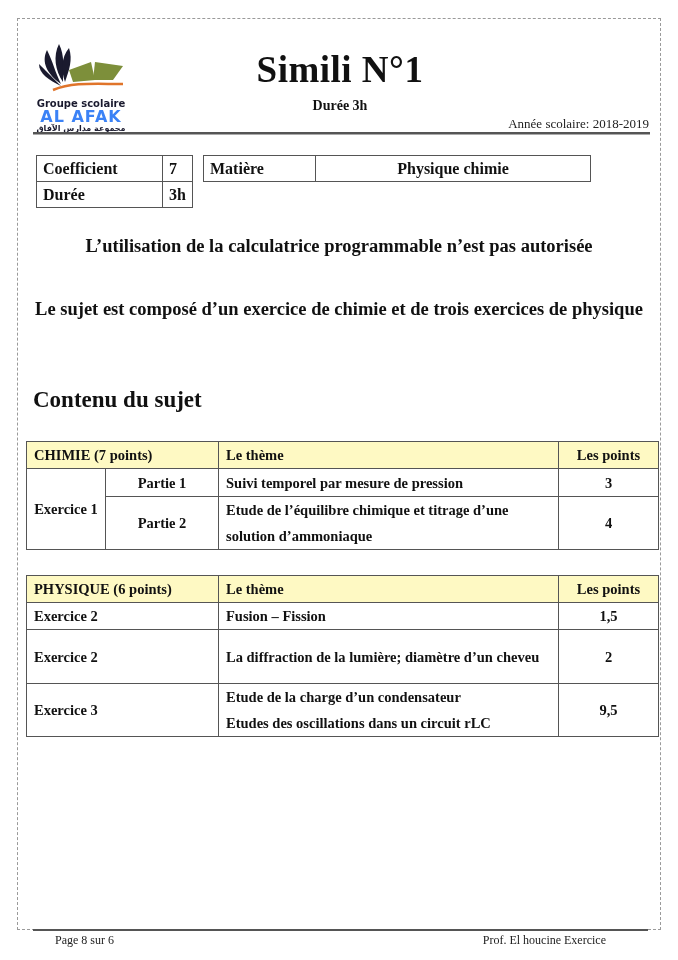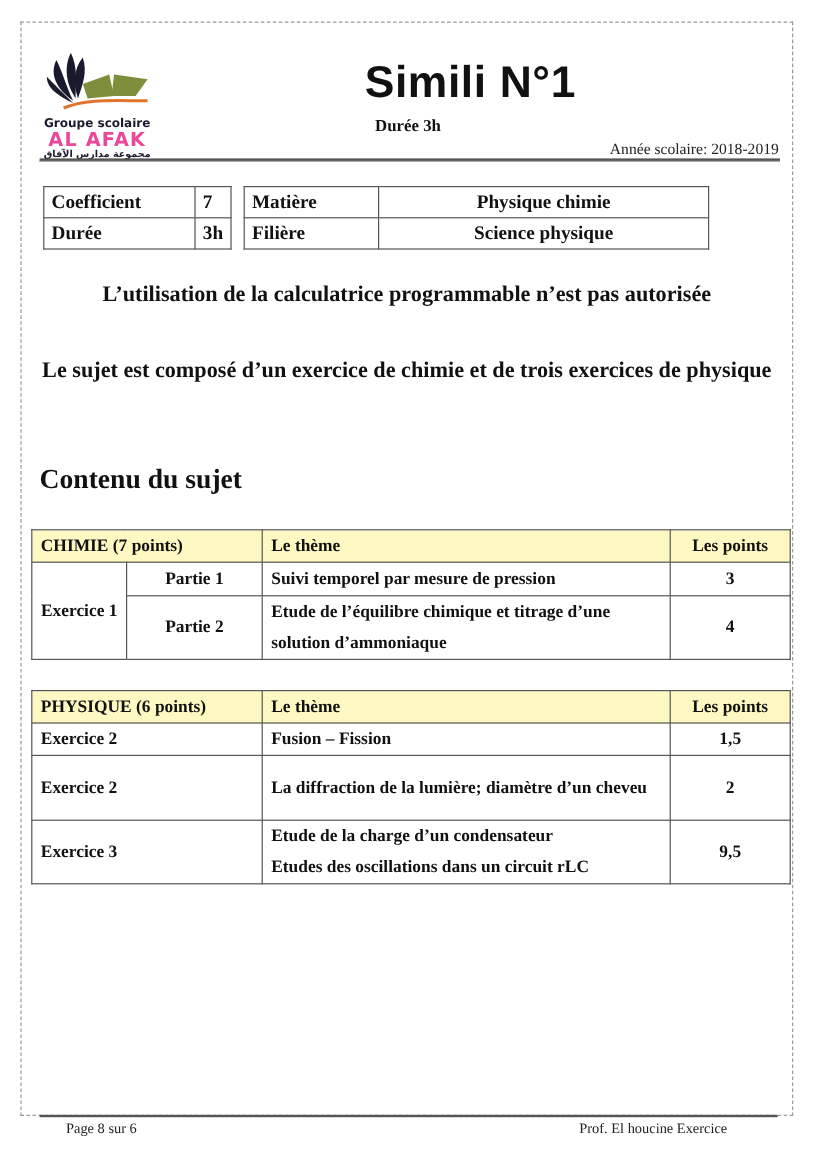--- a/index.html
+++ b/index.html
@@ -2,22 +2,22 @@
 <html><head>
 <meta charset="utf-8">
 <style>
   html, body { margin:0; padding:0; background:#ffffff; }
   body { width:678px; height:960px; position:relative; overflow:hidden;
          font-family:"DejaVu Serif", "Liberation Serif", serif; color:#111; }
   .page-border { position:absolute; left:17px; top:18px; width:644px; height:912px;
                  border:1px dashed #9a9a9a; box-sizing:border-box; }
   .abs { position:absolute; }
   .logo { left:33px; top:40px; width:96px; height:84px; }
-  .title { left:200px; top:48px; width:280px; text-align:right;
-           font-family:Liberation Sans, sans-serif; font-weight:bold; font-size:37px; letter-spacing:0.5px; }
+  .title { left:200px; top:48px; width:280px; text-align:center;
+           font-family:Liberation Serif, serif; font-weight:bold; font-size:37px; letter-spacing:0.5px; }
   .duree { left:200px; top:98px; width:280px; text-align:center;
            font-family:"Liberation Serif", serif; font-weight:bold; font-size:14px; }
   .annee { right:29px; top:116px; font-family:"Liberation Serif", serif; font-size:13px; color:#222; }
   .hrule { left:33px; top:132px; width:617px; height:2px; background:#555; border-bottom:1px solid #aaa; }
 
   table { border-collapse:collapse; position:absolute; font-family:"Liberation Serif", serif; font-weight:bold;border-radius:23px; }
   td { border:1px solid #555; padding:0 6px; font-size:16px; }
   .t-small { left:36px; top:155px; width:157px; }
   .t-small td { height:25px; }
   .t-right { left:203px; top:155px; width:388px; }
@@ -48,21 +48,21 @@
   <svg width="96" height="56" viewBox="0 0 96 56">
     <path d="M14 10 C 8 22, 14 34, 28 44 C 22 32, 20 22, 14 10 Z" fill="#1a1a2e"></path>
     <path d="M6 24 C 6 34, 16 40, 28 46 C 18 36, 12 30, 6 24 Z" fill="#1a1a2e"></path>
     <path d="M26 4 C 20 16, 22 30, 30 42 C 30 28, 32 16, 26 4 Z" fill="#1a1a2e"></path>
     <path d="M36 8 C 28 18, 28 30, 32 42 C 36 30, 40 20, 36 8 Z" fill="#1a1a2e"></path>
     <path d="M36 30 L 58 22 L 62 40 L 40 42 Z" fill="#7d8f3a"></path>
     <path d="M60 40 L 62 22 L 90 26 L 80 40 Z" fill="#7d8f3a"></path>
     <path d="M20 50 C 40 42, 60 44, 90 44" stroke="#e0742a" stroke-width="2.5" fill="none"></path>
   </svg>
   <div style="font-family:'DejaVu Sans',sans-serif;font-weight:bold;font-size:10px;text-align:center;margin-top:-2px;color:#1a1a2e;">Groupe scolaire</div>
-  <div style="font-family:'DejaVu Sans',sans-serif;font-weight:bold;font-size:16px;text-align:center;line-height:15px;color:#ec4899;letter-spacing:1px;">AL AFAK</div>
+  <div style="font-family:'DejaVu Sans',sans-serif;font-weight:bold;font-size:16px;text-align:center;line-height:15px;color:#3b82f6;letter-spacing:1px;">AL AFAK</div>
   <div style="font-family:'DejaVu Sans',sans-serif;font-weight:bold;font-size:8px;text-align:center;line-height:10px;color:#1a1a2e;">مجموعة مدارس الآفاق</div>
 </div>
 
 <div class="abs title">Simili N°1</div>
 <div class="abs duree">Durée 3h</div>
 <div class="abs annee">Année scolaire: 2018-2019</div>
 <div class="abs hrule"></div>
 
 <table class="t-small">
   <tbody>
@@ -75,24 +75,20 @@
     <td>3h</td>
   </tr>
 </tbody>
   </table>
 
 <table class="t-right">
   <tbody>
       <tr>
     <td style="width:99px;">Matière</td>
     <td class="center">Physique chimie</td>
-  </tr>
-  <tr>
-    <td>Filière</td>
-    <td class="center">Science physique</td>
   </tr>
 </tbody>
   </table>
 
 <div class="abs notice n1">L’utilisation de la calculatrice programmable n’est pas autorisée</div>
 <div class="abs notice n2">Le sujet est composé d’un exercice de chimie et de trois exercices de physique</div>
 <div class="abs contenu">Contenu du sujet</div>
 
 <table class="t-content t-chimie">
   <colgroup>

